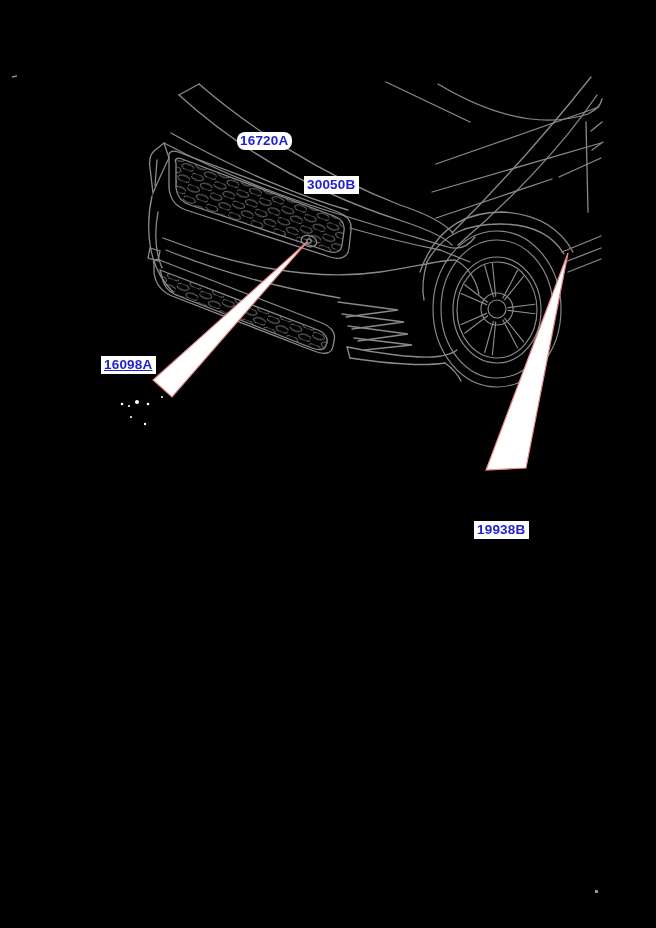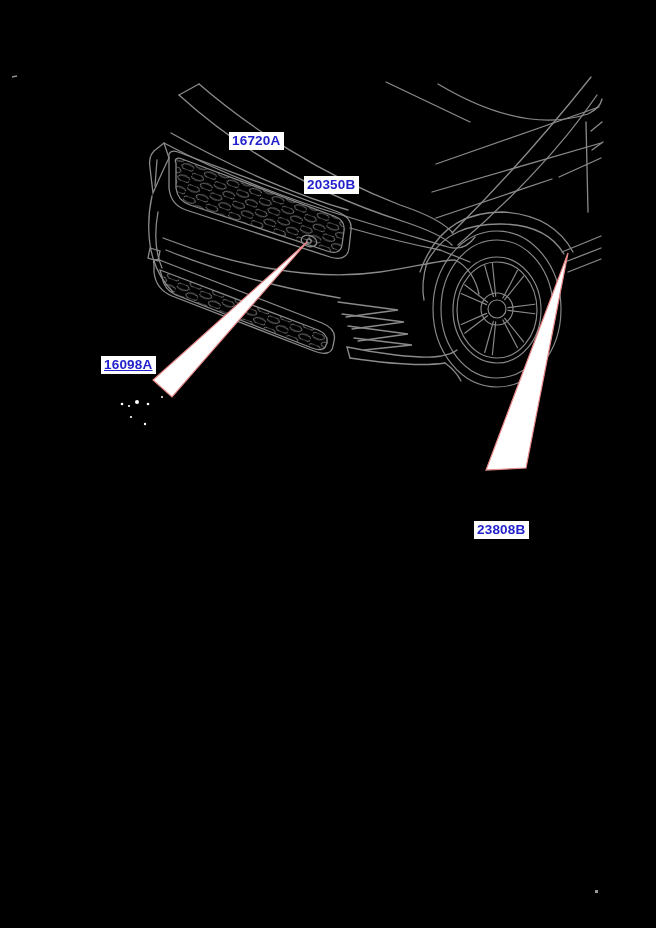--- a/index.html
+++ b/index.html
@@ -15,21 +15,21 @@
     position:absolute;
     background:#fff;
     color:#2222cc;
     font:bold 13.5px "Liberation Sans",sans-serif;
     line-height:16px;
     padding:1px 3px;
     letter-spacing:.2px;
     cursor:pointer;
     white-space:nowrap;
   }
-  .lbl-16720a{left:229px;top:132px;}
+  .lbl-16720a{left:237px;top:132px;border-radius:8px;}
   .lbl-16720b{left:304px;top:176px;}
   .lbl-16098a{left:101px;top:356px;text-decoration:underline;}
   .lbl-16098b{left:474px;top:521px;}
 </style>
 </head>
 <body>
 
 <div class="stage">
 
   <svg width="656" height="928" viewBox="0 0 656 928">
@@ -159,17 +159,17 @@
       <circle cx="145" cy="424" r="1.2"></circle>
     </g>
 
     <g fill="#ffffff" stroke="#e88888" stroke-width="1.2">
       <polygon points="307,242 153,380 172,397"></polygon>
       <polygon points="568,253 486,470 526,468"></polygon>
     </g>
   </svg>
 
   <div class="part-label lbl-16720a">16720A</div>
-  <div class="part-label lbl-16720b">20350B</div>
+  <div class="part-label lbl-16720b">30050B</div>
   <div class="part-label lbl-16098a">16098A</div>
-  <div class="part-label lbl-16098b">23808B</div>
+  <div class="part-label lbl-16098b">19938B</div>
 
 </div>
 
 </body></html>

